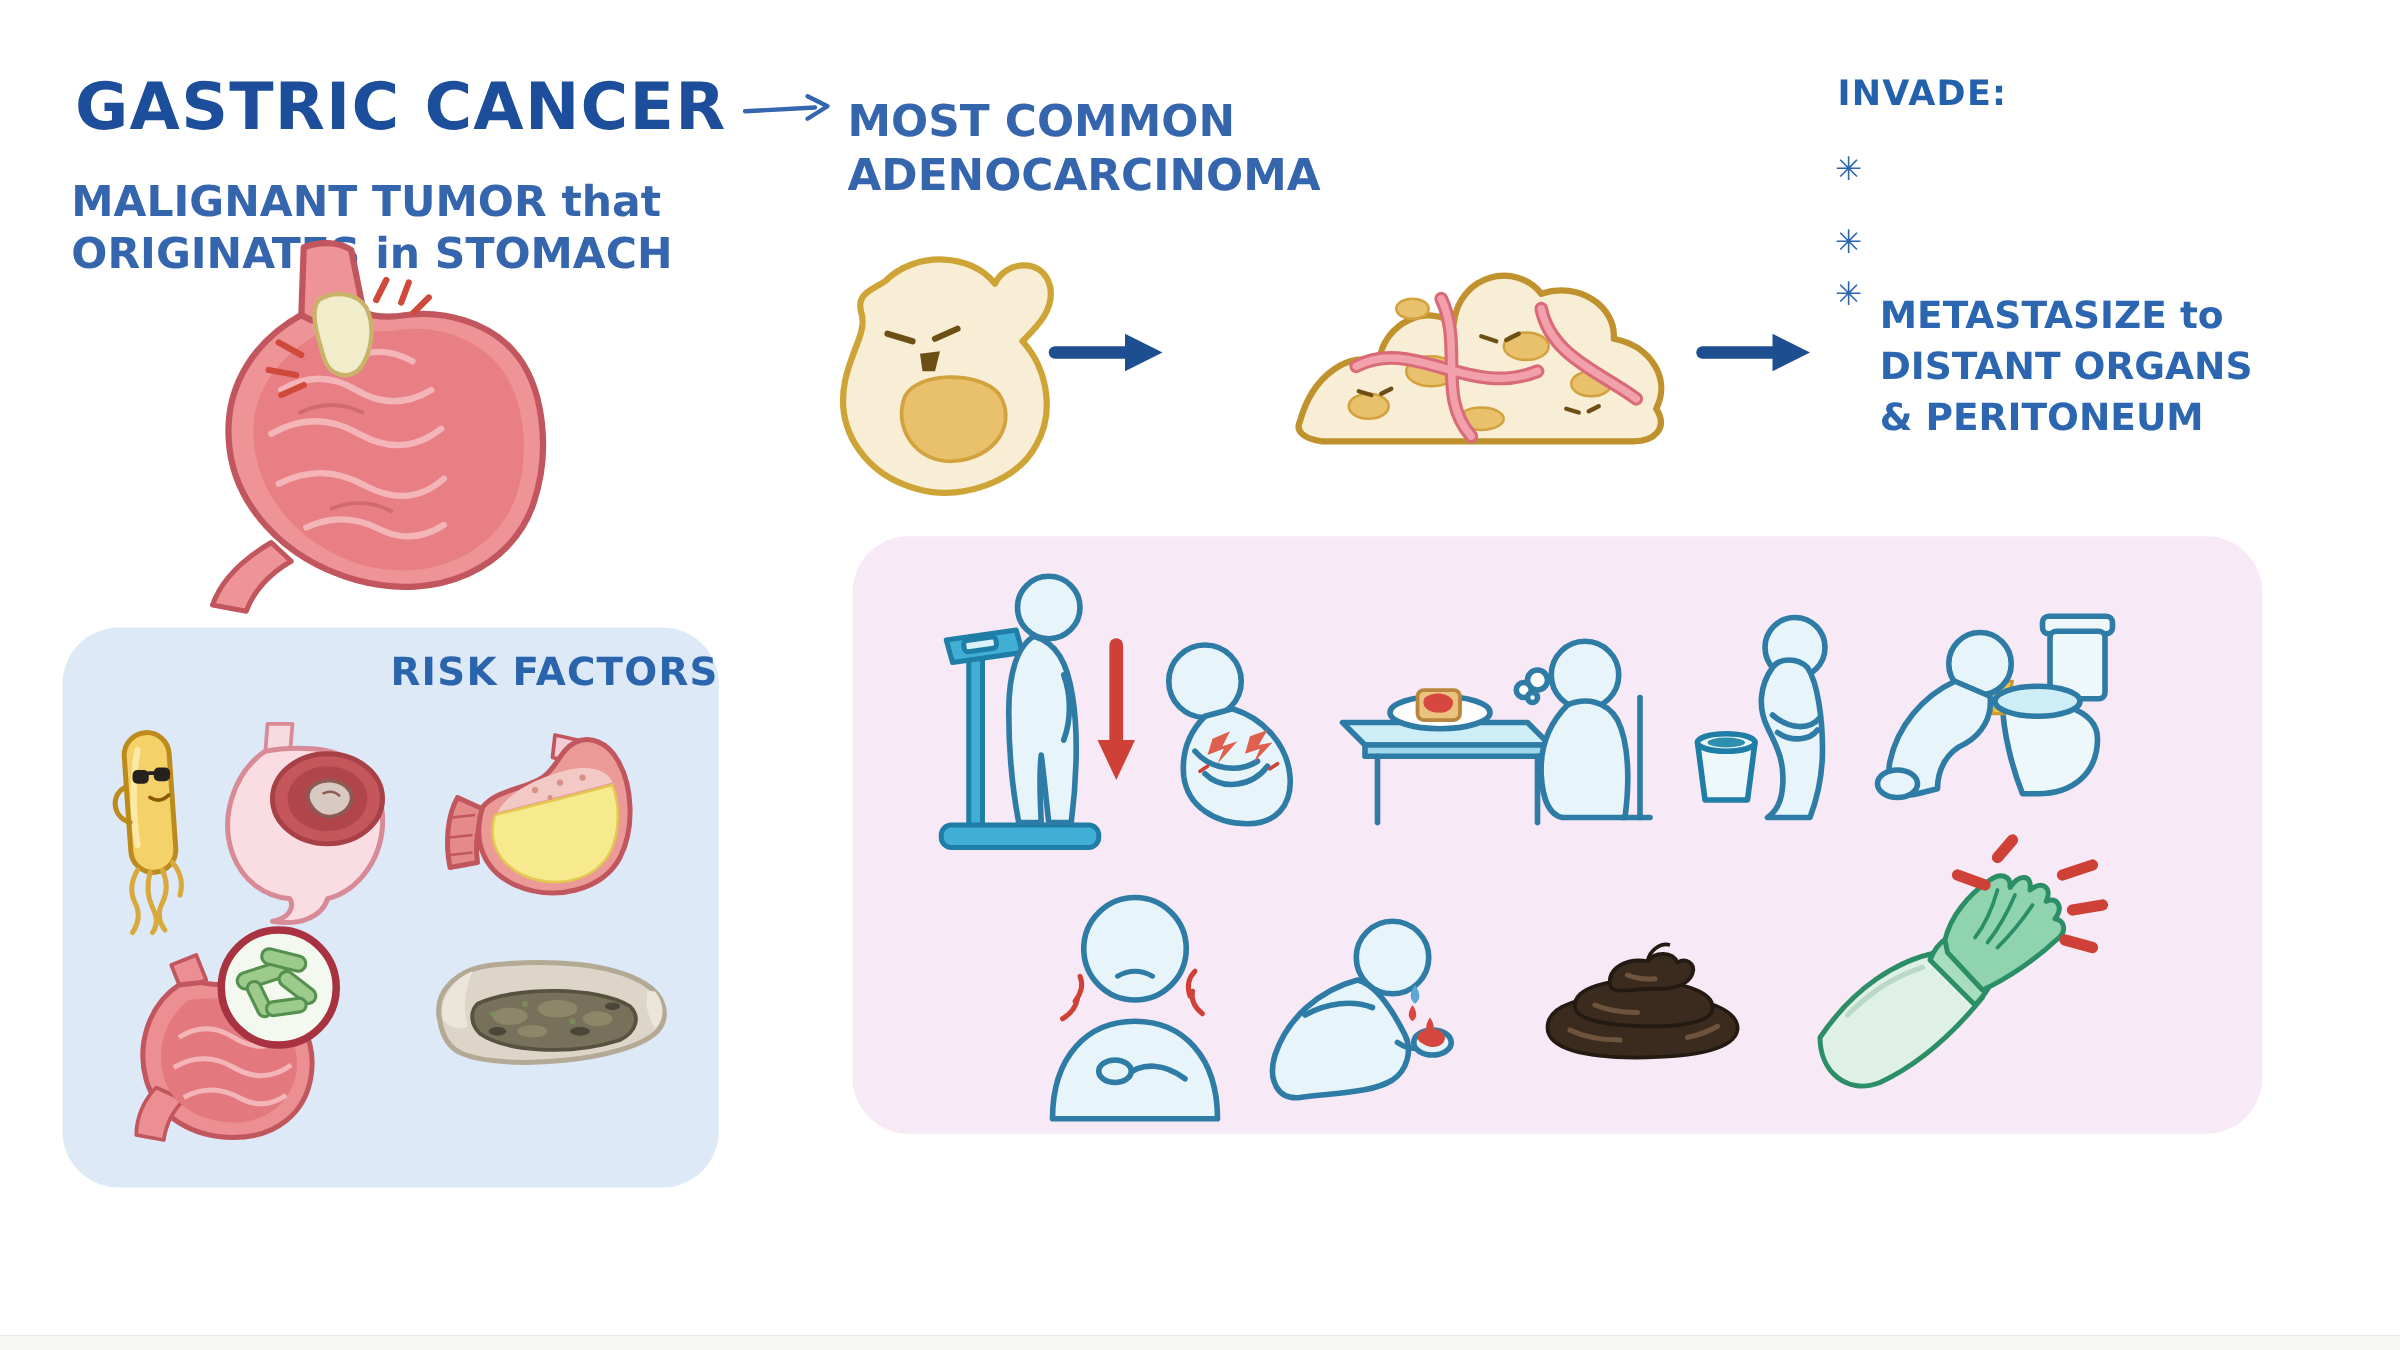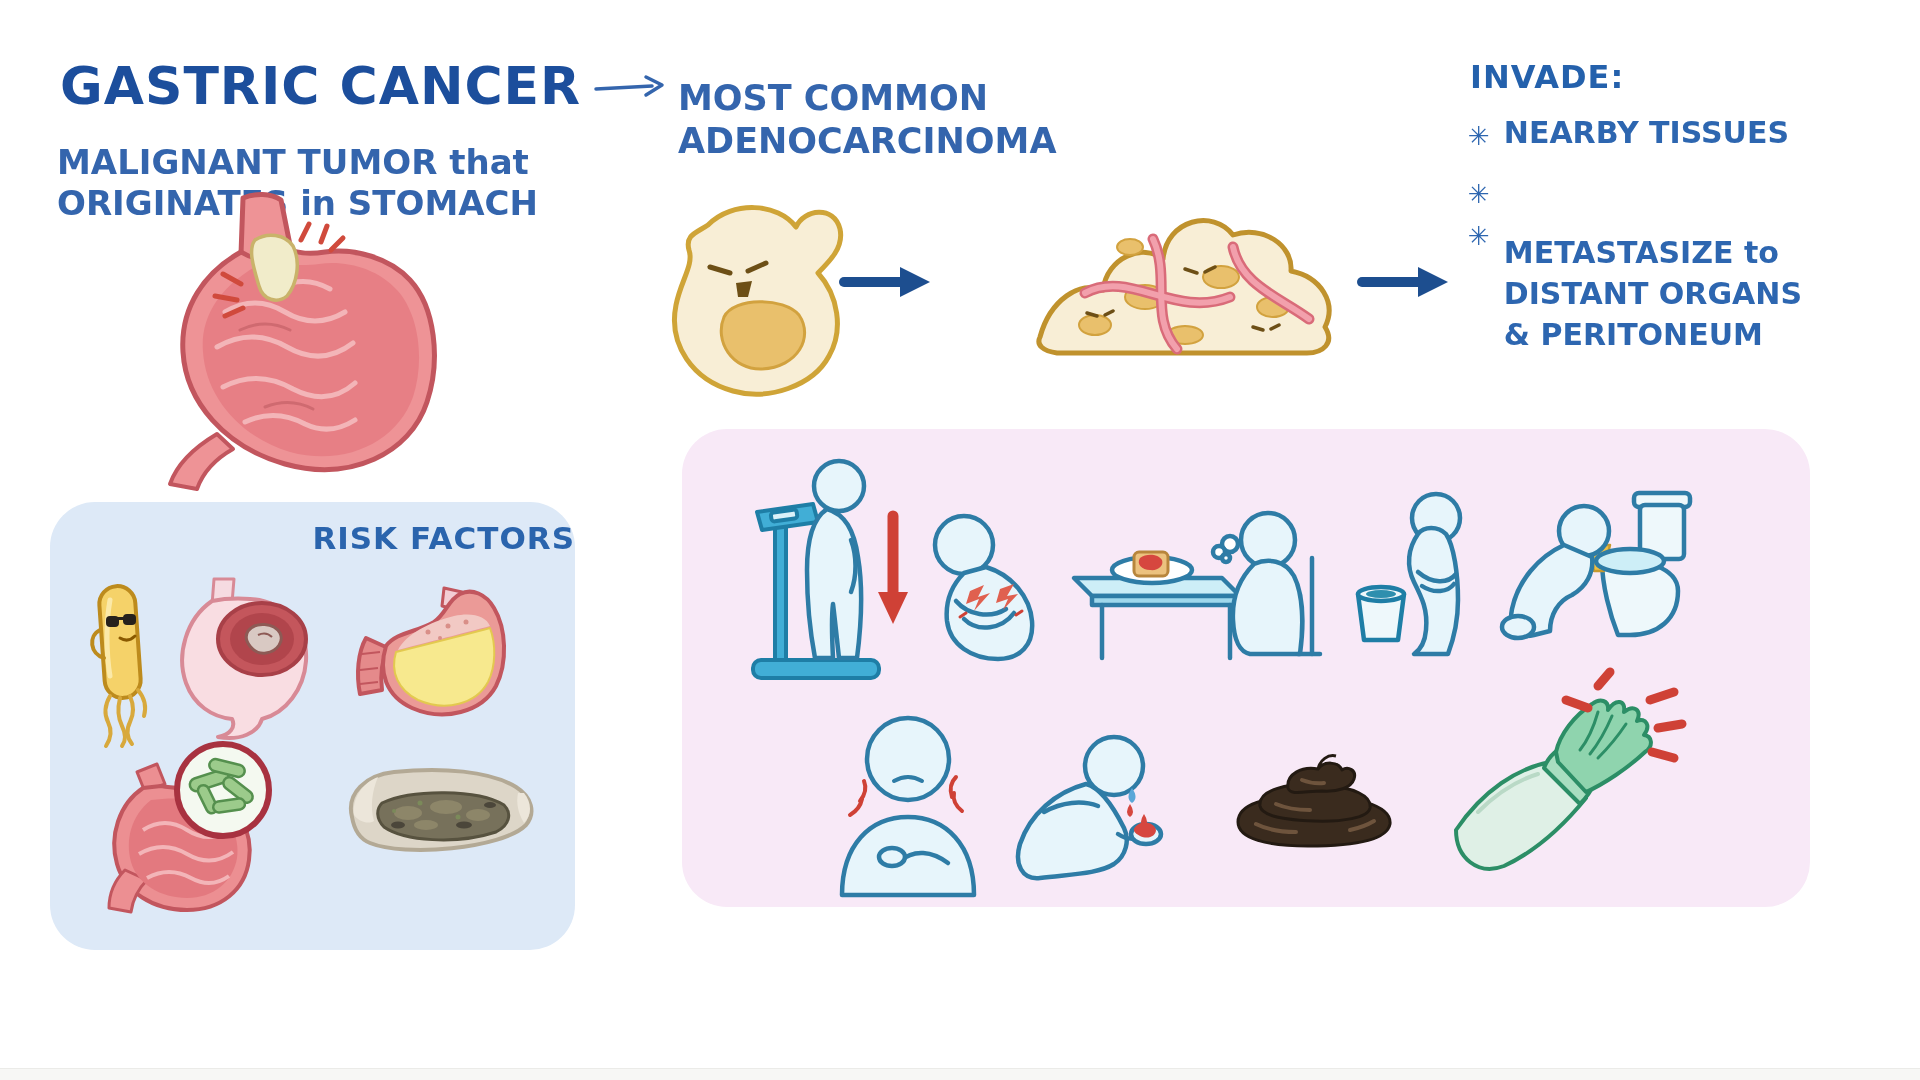--- a/index.html
+++ b/index.html
@@ -3,21 +3,21 @@
 <meta charset="utf-8">
 <style>
   html,body{margin:0;padding:0;background:#ffffff;}
   .canvas{position:relative;width:1920px;height:1080px;background:#ffffff;overflow:hidden;
           font-family:"DejaVu Sans","Liberation Sans",sans-serif;}
   .abs{position:absolute;}
   .pre{white-space:pre-line;margin-top:20px;}
   .title{font-size:52px;font-weight:800;letter-spacing:1px;color:#1c4e9c;}
   .subtitle{font-size:34px;font-weight:700;color:#3465ad;line-height:41px;}
   .note{font-size:35px;font-weight:700;color:#3465ad;line-height:43px;}
-  .invade-heading{font-size:32px;font-weight:800;color:#2461ac;letter-spacing:1px;}
+  .invade-heading{font-size:28px;font-weight:800;color:#2461ac;letter-spacing:1px;}
   .invade-item{display:flex;align-items:flex-start;font-size:30px;font-weight:700;color:#2d66b0;line-height:41px;}
   .invade-item .bullet{font-size:26px;margin:4px 14px 0 0;color:#2d66b0;}
   .panel{position:absolute;border-radius:45px;}
   .panel-risk{left:50px;top:502px;width:525px;height:448px;background:#dde9f7;}
   .panel-clinical{left:682px;top:429px;width:1128px;height:478px;background:#f8e9f7;}
   .panel-title-risk{left:50px;top:520px;width:525px;text-align:right;font-size:31px;font-weight:800;color:#2a64ad;letter-spacing:1px;}
   .panel-title-clinical{left:682px;top:446px;width:1090px;text-align:center;font-size:32px;font-weight:800;color:#5e3d7d;letter-spacing:1px;}
   .bottom-strip{position:absolute;left:0;top:1068px;width:1920px;height:12px;background:#f7f7f5;border-top:1px solid #ebebe8;}
   svg{display:block;overflow:visible;}
 </style>
@@ -34,21 +34,20 @@
     <line x1="2" y1="15" x2="58" y2="12" stroke="#3465ad" stroke-width="3.5" stroke-linecap="round"></line>
     <path d="M52,3 L68,11 L52,21" fill="none" stroke="#3465ad" stroke-width="3.5" stroke-linecap="round" stroke-linejoin="round"></path>
   </svg>
 
   <div class="abs note pre" style="left:678px;top:57px;">MOST COMMON
 ADENOCARCINOMA</div>
 
   <div class="abs invade-heading" style="left:1470px;top:58px;">INVADE:</div>
   <div class="abs invade-item" style="left:1468px;top:112px;">
     <span class="bullet">✳</span>
-    <span>NEARBY TISSUES</span>
   </div>
   <div class="abs invade-item" style="left:1468px;top:170px;">
     <span class="bullet">✳</span>
   </div>
   <div class="abs invade-item" style="left:1468px;top:212px;">
     <span class="bullet">✳</span>
     <span class="pre">METASTASIZE to
 DISTANT ORGANS
 &amp; PERITONEUM</span>
   </div>

